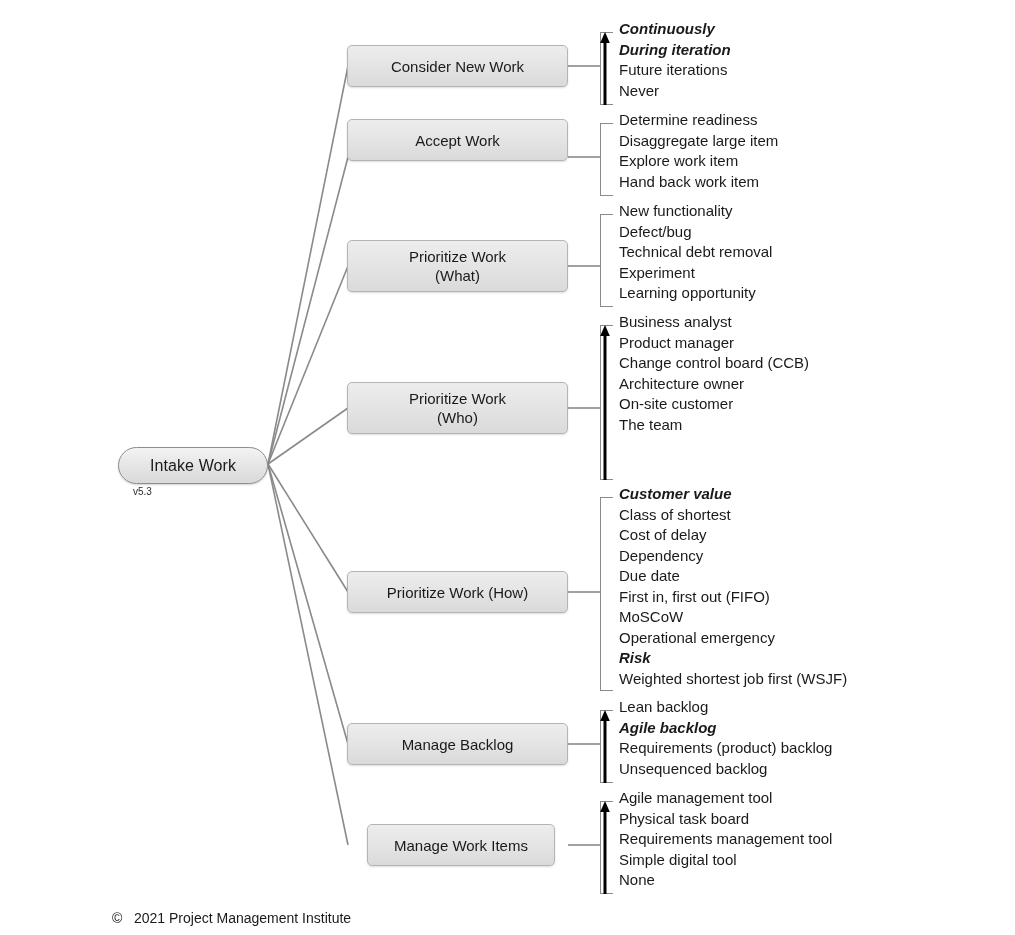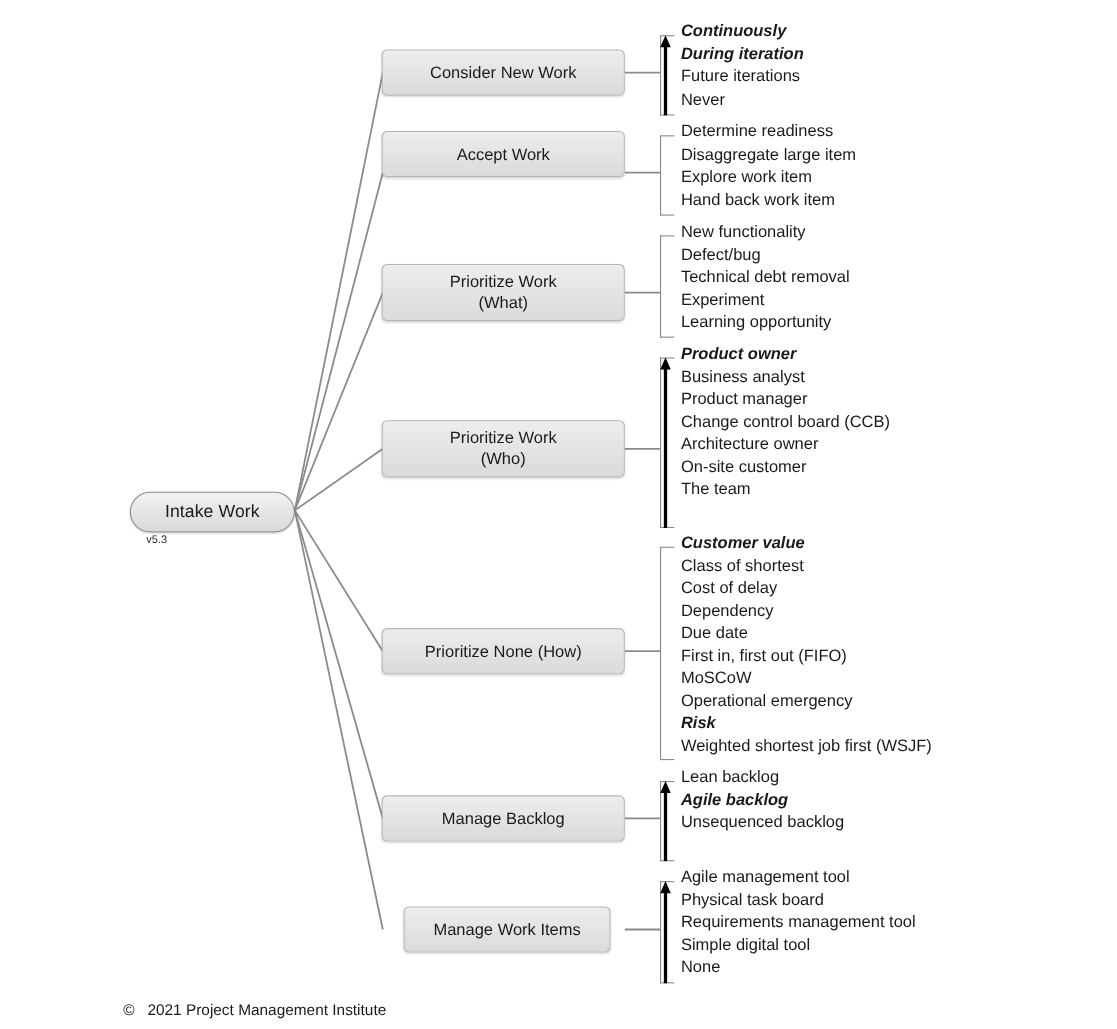--- a/index.html
+++ b/index.html
@@ -196,31 +196,30 @@
         <span class="branch-label">Prioritize Work
 (Who)</span>
       </div>
       <div class="leaf-group" style="top: 325px; height: 155px;">
         <div class="bracket" style="height: 155px;"></div>
         <div class="arrow" style="top: 0px; height: 155px;"><svg width="12" height="155" viewBox="0 0 12 155">
             <line x1="6" y1="155" x2="6" y2="9" stroke="#000000" stroke-width="3"></line>
             <polygon points="6,0 1.2,11 10.8,11" fill="#000000"></polygon>
           </svg></div>
         <ul class="leaf-list">
-          <li class="leaf-item em">Product owner</li>
           <li class="leaf-item">Business analyst</li>
           <li class="leaf-item">Product manager</li>
           <li class="leaf-item">Change control board (CCB)</li>
           <li class="leaf-item">Architecture owner</li>
           <li class="leaf-item">On-site customer</li>
           <li class="leaf-item">The team</li>
         </ul>
       </div>
       <div class="branch-box" style="left: 347px; top: 571px; width: 221px; height: 42px;">
-        <span class="branch-label">Prioritize None (How)</span>
+        <span class="branch-label">Prioritize Work (How)</span>
       </div>
       <div class="leaf-group" style="top: 497px; height: 194px;">
         <div class="bracket" style="height: 194px;"></div>
         <ul class="leaf-list">
           <li class="leaf-item em">Customer value</li>
           <li class="leaf-item">Class of shortest</li>
           <li class="leaf-item">Cost of delay</li>
           <li class="leaf-item">Dependency</li>
           <li class="leaf-item">Due date</li>
           <li class="leaf-item">First in, first out (FIFO)</li>
@@ -235,20 +234,21 @@
       </div>
       <div class="leaf-group" style="top: 710px; height: 73px;">
         <div class="bracket" style="height: 73px;"></div>
         <div class="arrow" style="top: 0px; height: 73px;"><svg width="12" height="73" viewBox="0 0 12 73">
             <line x1="6" y1="73" x2="6" y2="9" stroke="#000000" stroke-width="3"></line>
             <polygon points="6,0 1.2,11 10.8,11" fill="#000000"></polygon>
           </svg></div>
         <ul class="leaf-list">
           <li class="leaf-item">Lean backlog</li>
           <li class="leaf-item em">Agile backlog</li>
+          <li class="leaf-item">Requirements (product) backlog</li>
           <li class="leaf-item">Unsequenced backlog</li>
         </ul>
       </div>
       <div class="branch-box" style="left: 367px; top: 824px; width: 188px; height: 42px;">
         <span class="branch-label">Manage Work Items</span>
       </div>
       <div class="leaf-group" style="top: 801px; height: 93px;">
         <div class="bracket" style="height: 93px;"></div>
         <div class="arrow" style="top: 0px; height: 93px;"><svg width="12" height="93" viewBox="0 0 12 93">
             <line x1="6" y1="93" x2="6" y2="9" stroke="#000000" stroke-width="3"></line>

